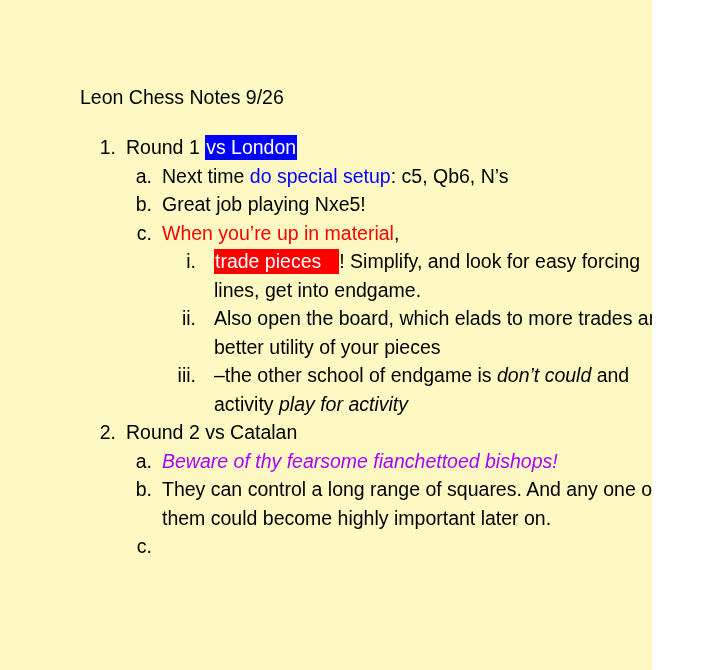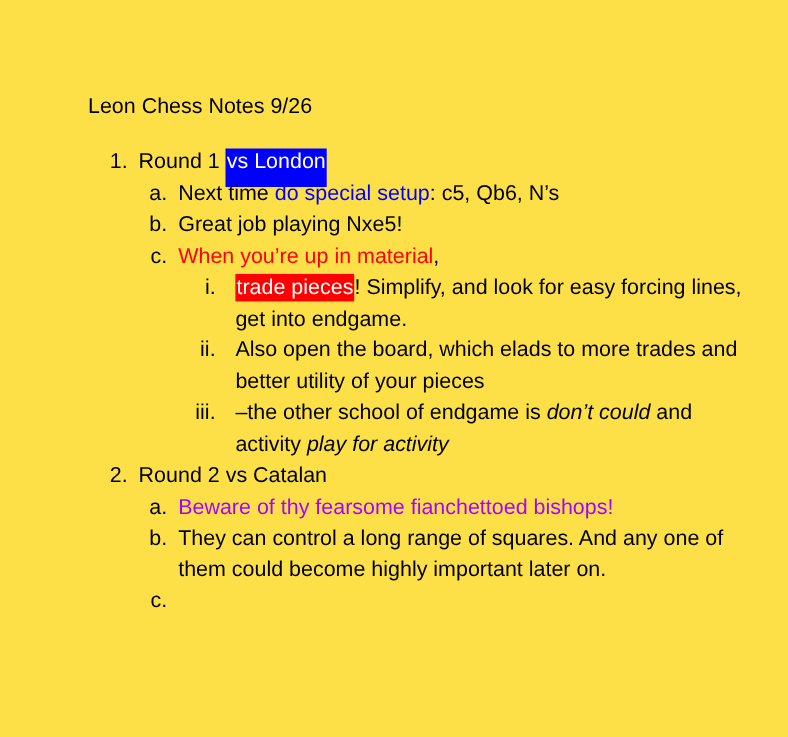--- a/index.html
+++ b/index.html
@@ -9,24 +9,24 @@
   }
   body {
     width: 716px;
     height: 670px;
     font-family: "Liberation Sans", sans-serif;
     color: #000000;
     -webkit-font-smoothing: antialiased;
   }
   .page {
     position: relative;
-    width: 716px;
+    width: 652px;
     height: 670px;
     overflow: hidden;
-    background: #fde047;
+    background: #fef9c3;
   }
   .doc-title {
     position: absolute;
     left: 80px;
     top: 84px;
     font-size: 19.5px;
     line-height: 26px;
     color: #000000;
     white-space: nowrap;
   }
@@ -99,30 +99,30 @@
     color: #000000;
   }
   .body-text {
     font-size: 19.5px;
     line-height: 28.5px;
     color: #000000;
   }
   .hl-blue {
     background-color: #0000ff;
     color: #ffffff;
-    padding: 1px 1px 12px 1px;
+    padding: 1px 1px 2px 1px;
   }
   .hl-red {
     background-color: #ff0000;
     color: #ffffff;
-    padding: 1px 1px 2px 1px;
+    padding: 1px 18px 2px 1px;
   }
   .t-blue { color: #0000ff; }
   .t-red { color: #ff0000; margin-top: 12px; }
-  .t-purple { color: #aa00ff; }
+  .t-purple { color: #aa00ff; font-style: italic; }
   .t-italic { font-style: italic; }
 </style>
 </head>
 <body>
 
 <div class="page">
 
   <div class="doc-title">Leon Chess Notes 9/26</div>
 
   <div class="outline">

